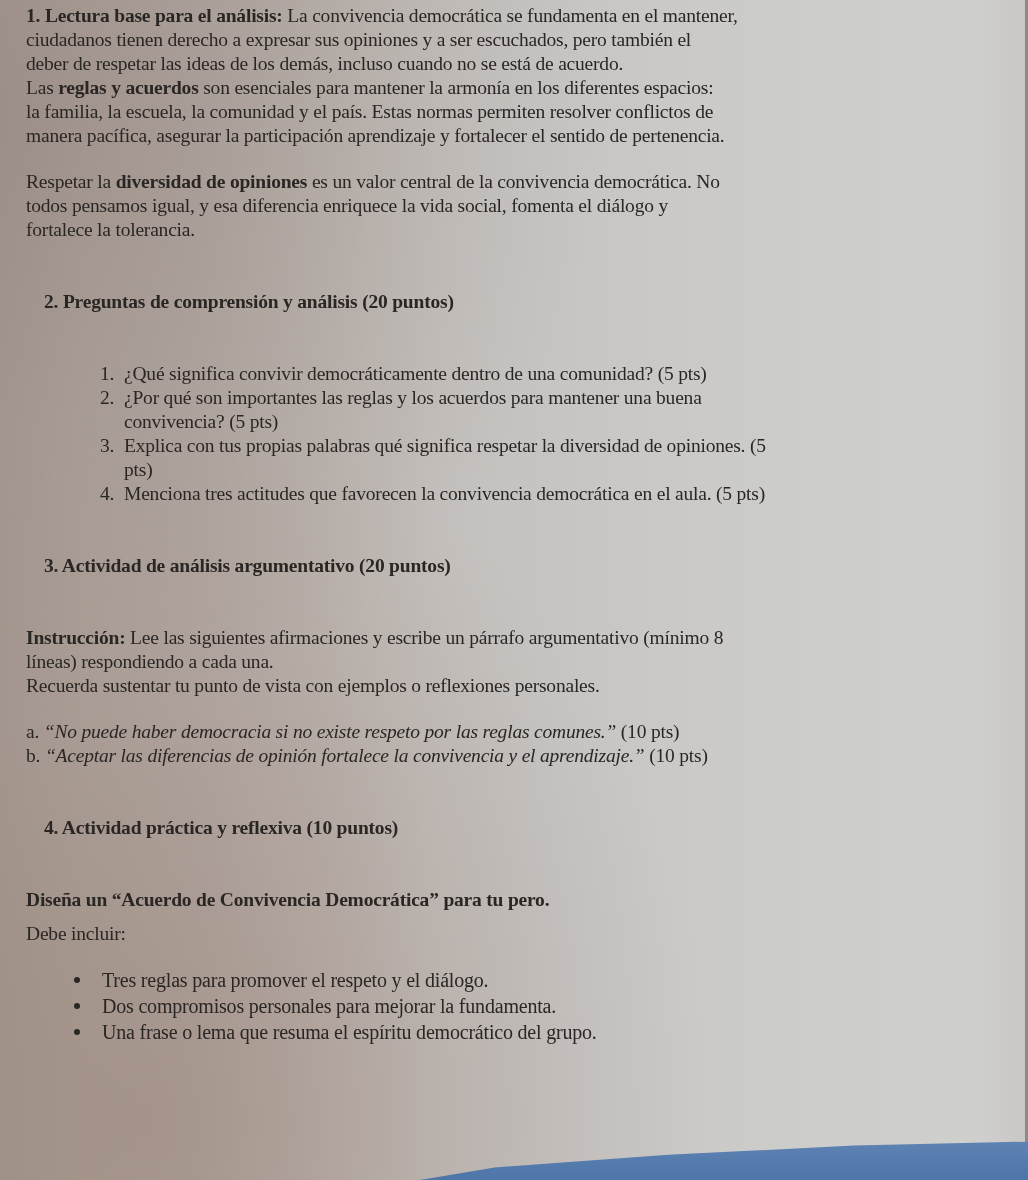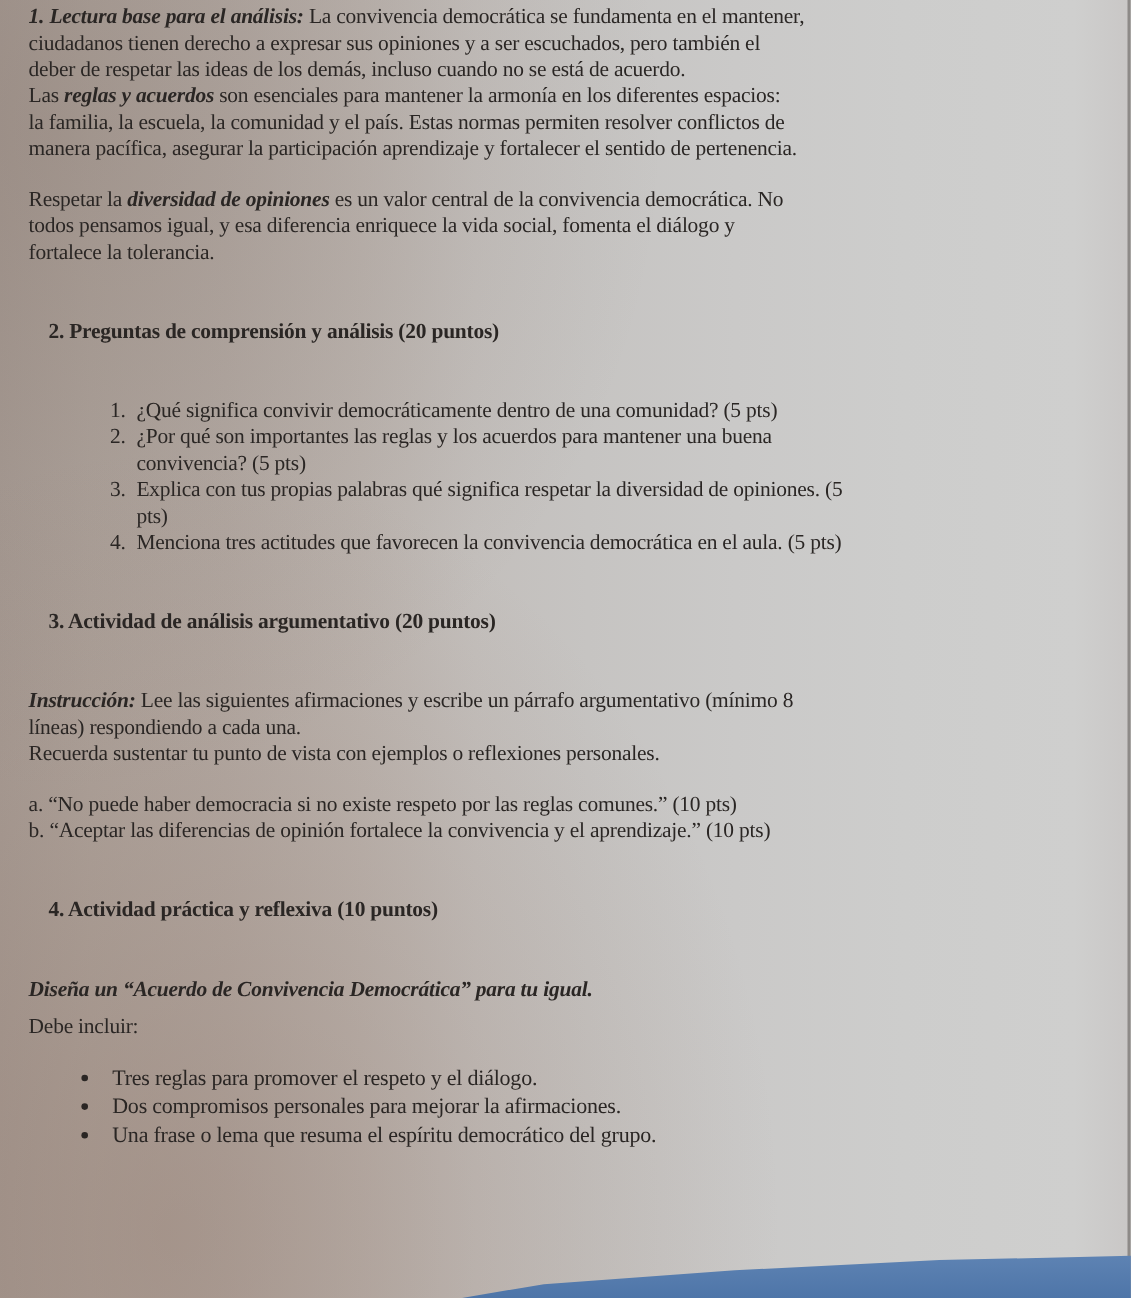--- a/index.html
+++ b/index.html
@@ -54,22 +54,22 @@
     .doc {
       position: absolute;
       left: 26px;
       top: 4px;
       width: 880px;
       font-size: 19.5px;
       line-height: 24px;
       letter-spacing: -0.2px;
     }
     .line { display: block; white-space: nowrap; }
-    .b { font-weight: bold; font-style: italic; }
-    .i { }
+    .b { font-weight: bold; }
+    .i { font-style: italic; }
     .para { margin: 0; }
     .gap-s { height: 10px; }
     .gap-m { height: 22px; }
     .gap-l { height: 30px; }
     .section-title {
       font-weight: bold;
       font-size: 19.5px;
       margin: 18px;
     }
     ol.questions {
@@ -177,24 +177,24 @@
       <span class="line"><span>a. </span><span class="i">“No puede haber democracia si no existe respeto por las reglas comunes.”</span><span> (10 pts)</span></span>
       <span class="line"><span>b. </span><span class="i">“Aceptar las diferencias de opinión fortalece la convivencia y el aprendizaje.”</span><span> (10 pts)</span></span>
     </p>
   </div>
 
   <div class="gap-l"></div>
 
   <div>
     <p class="section-title">4. Actividad práctica y reflexiva (10 puntos)</p>
     <div class="gap-l"></div>
-    <p class="para b">Diseña un “Acuerdo de Convivencia Democrática” para tu igual.</p>
+    <p class="para b">Diseña un “Acuerdo de Convivencia Democrática” para tu pero.</p>
     <div class="gap-s"></div>
     <p class="para">Debe incluir:</p>
     <div class="gap-m"></div>
     <ul class="bullets">
       <li><span class="dot"></span><span>Tres reglas para promover el respeto y el diálogo.</span></li>
-      <li><span class="dot"></span><span>Dos compromisos personales para mejorar la afirmaciones.</span></li>
+      <li><span class="dot"></span><span>Dos compromisos personales para mejorar la fundamenta.</span></li>
       <li><span class="dot"></span><span>Una frase o lema que resuma el espíritu democrático del grupo.</span></li>
     </ul>
   </div>
 
 </div>
 
 </body></html>

